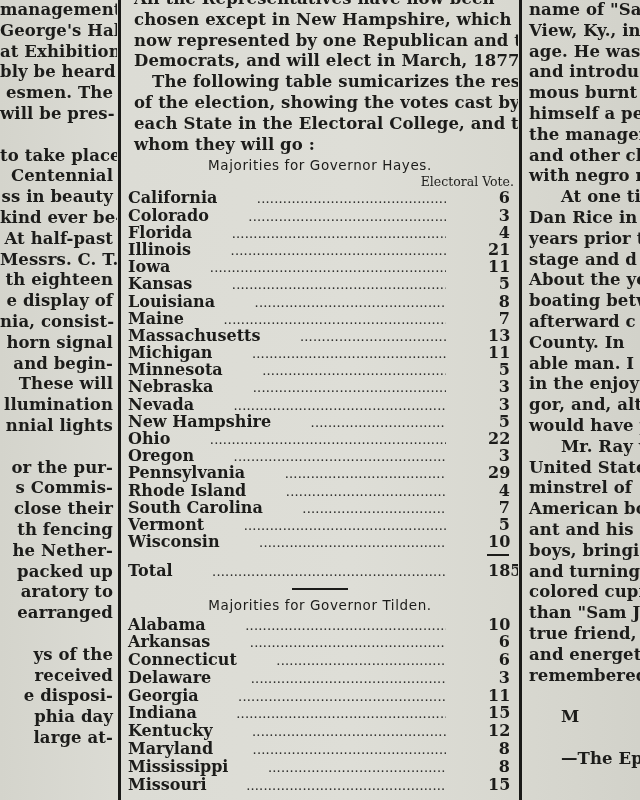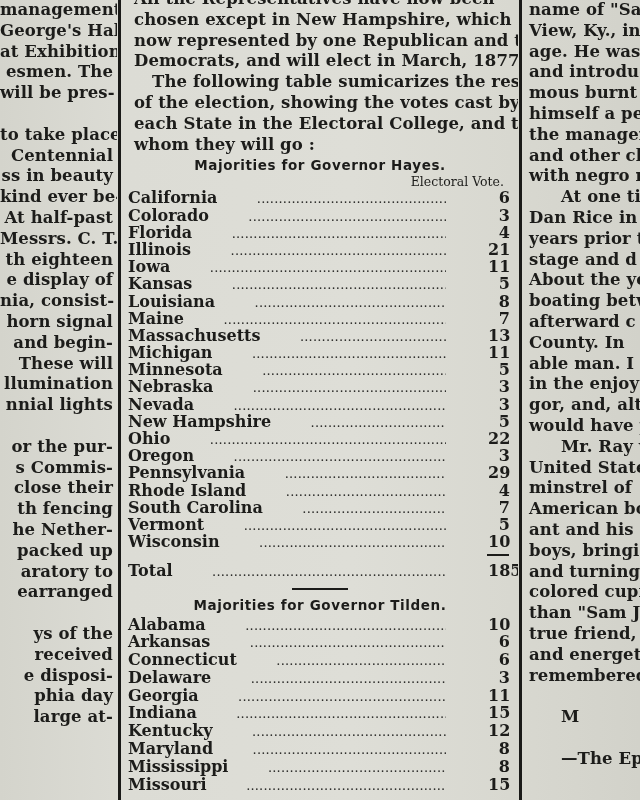--- a/index.html
+++ b/index.html
@@ -32,26 +32,26 @@
   .col-right .line.indent { padding-left: 38px; }
   .col-right .gap { height: 20.8px; }
 
   .col-mid .para { padding-left: 12px; padding-right: 6px; }
   .col-mid .para .line { text-align: justify; }
   .col-mid .para .line.indent { padding-left: 18px; }
   .col-mid .cut { margin-top: -11px; }
 
   .table-head {
     font-family: "DejaVu Sans", "Liberation Sans", sans-serif;
-    font-weight: bold; font-size: 13.5px; letter-spacing: 0.6px;
+    font-weight: normal; font-size: 13.5px; letter-spacing: 0.6px;
     text-align: center; height: 20px; line-height: 20px;
   }
   .col-label {
     text-align: right; font-size: 12.5px; height: 14px; line-height: 14px;
-    padding-right: 14px; font-weight: normal;
+    padding-right: 4px; font-weight: normal;
   }
   .row {
     display: flex; align-items: baseline;
     height: 17.2px; line-height: 17.2px; font-size: 16px; font-weight: bold;
     padding-left: 6px; padding-right: 8px; gap: 36px;
   }
   .row .state { white-space: nowrap; }
   .row .dots {
     flex: 1; overflow: hidden; white-space: nowrap;
     font-size: 9px; letter-spacing: 1.2px; margin: 0 6px 0 4px; color: #2a2a28;
@@ -69,20 +69,21 @@
 </style>
 </head>
 <body>
 
 <div class="page">
 
   <div class="col col-left" id="leftCol">
       <div class="line">management</div>
       <div class="line">George's Hall,</div>
       <div class="line">at Exhibition</div>
+      <div class="line">bly be heard</div>
       <div class="line">esmen.  The</div>
       <div class="line">will be pres-</div>
       <div class="line gap"></div>
       <div class="line">to take place</div>
       <div class="line">Centennial</div>
       <div class="line">ss in beauty</div>
       <div class="line">kind ever be-</div>
       <div class="line">At half-past</div>
       <div class="line">Messrs. C. T.</div>
       <div class="line">th eighteen</div>

